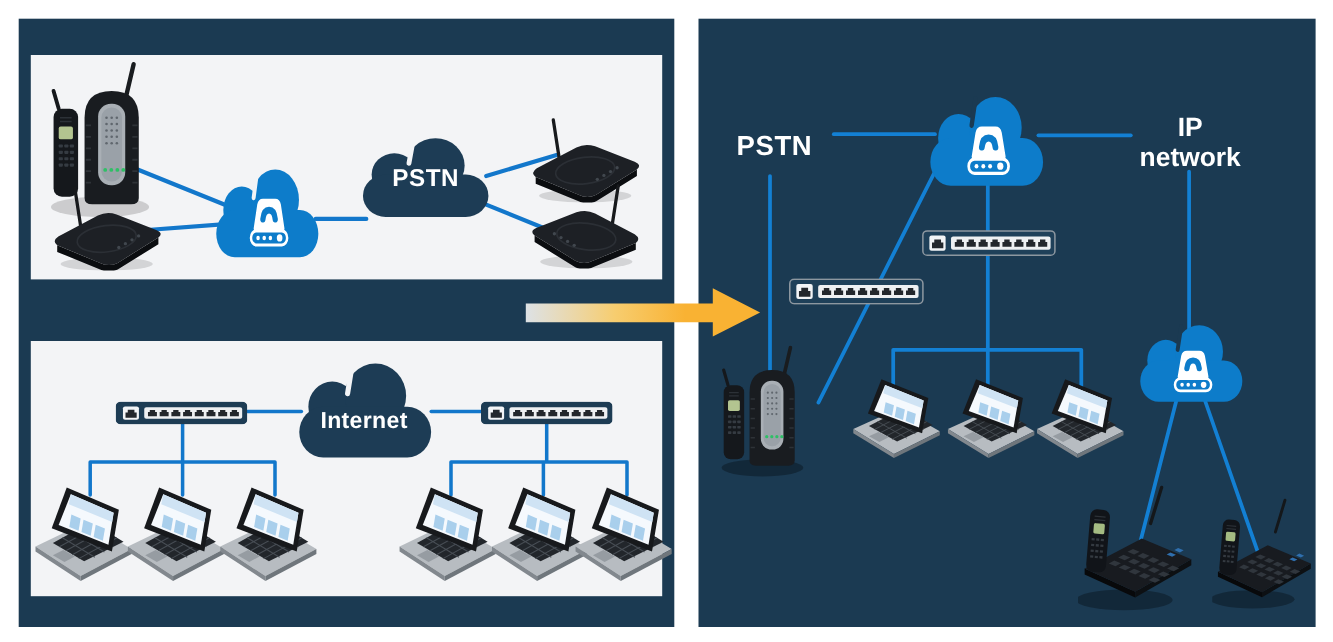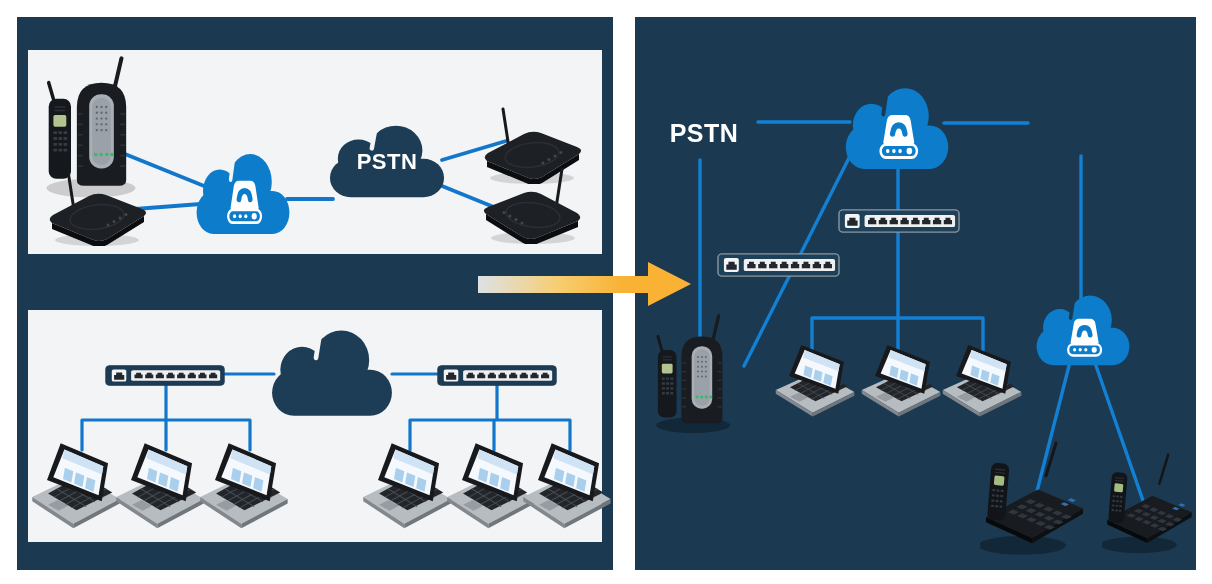--- a/index.html
+++ b/index.html
@@ -254,14 +254,16 @@
     <use href="#cloudrouter" x="195" y="150" width="96" height="86" style="color:#0d7cca;--notch:#f3f4f6"></use>
     <use href="#cloud" x="328" y="122" width="118" height="77" style="color:#1d3c55;--notch:#f3f4f6"></use>
     <use href="#cloud" x="270" y="326" width="124" height="92" style="color:#1d3c55;--notch:#f3f4f6"></use>
     <use href="#cloudrouter" x="844" y="84" width="106" height="87" style="color:#0d7cca;--notch:#1b3a52"></use>
     <use href="#cloudrouter" x="1035" y="292" width="96" height="75" style="color:#0d7cca;--notch:#1b3a52"></use>
 
     <path d="M478,276 L648,276 L648,262 L691,284 L648,306 L648,293 L478,293 Z" fill="url(#arrowgrad)"></path>
   </svg>
 
   <div class="lbl lbl-pstn-left">PSTN</div>
+  <div class="lbl lbl-internet">Internet</div>
   <div class="lbl lbl-pstn-right">PSTN</div>
+  <div class="lbl lbl-ipnet">IP network</div>
 </div>
 
 </body></html>

